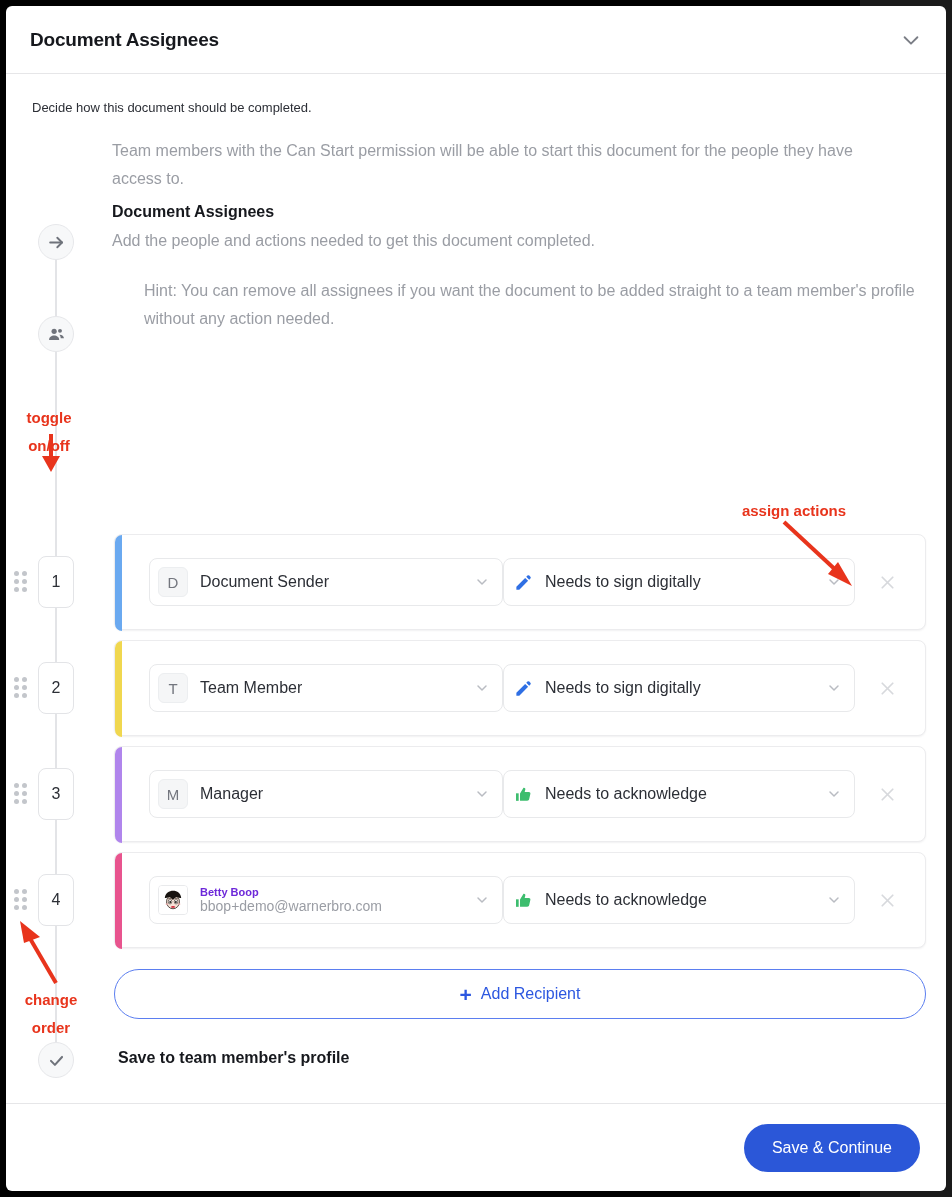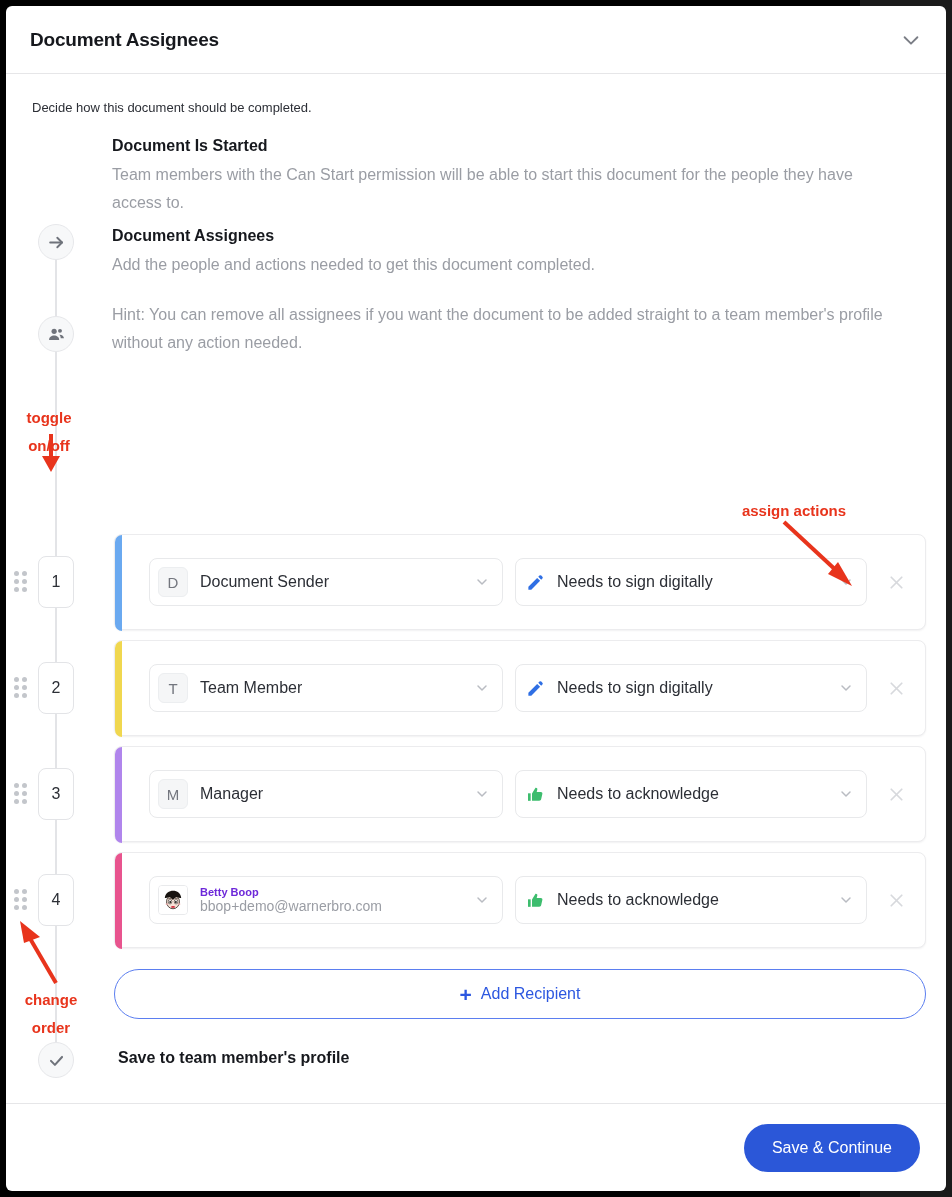--- a/index.html
+++ b/index.html
@@ -94,21 +94,21 @@
     color: #16181d;
     margin-bottom: 6px;
   }
   .sec-body {
     font-size: 16px;
     line-height: 28px;
     color: #9a9da4;
     max-width: 780px;
   }
   .sec-gap { height: 10px; }
-  .hint { margin-top: 22px; }
+  .hint { margin-top: 22px; margin-left: 32px; }
 
   
   .toggle-row {
     position: absolute;
     left: 32px;
     top: 385px;
     display: flex;
     align-items: center;
     z-index: 2;
   }
@@ -188,21 +188,21 @@
     height: 48px;
     background: #fff;
     border: 1px solid #e8e9eb;
     border-radius: 8px;
     display: flex;
     align-items: center;
     padding: 0 10px 0 8px;
     position: relative;
   }
   .sel-person { width: 354px; flex: 0 0 354px; }
-  .sel-action { width: 352px; flex: 0 0 352px; margin-left: 12px; }
+  .sel-action { width: 352px; flex: 0 0 352px; margin-left: 0; }
   .initial {
     width: 30px; height: 30px;
     border-radius: 6px;
     background: #f5f6f7;
     border: 1px solid #eceef0;
     display: flex; align-items: center; justify-content: center;
     font-size: 15px; color: #73767e;
     flex: 0 0 30px;
   }
   .avatar {
@@ -343,21 +343,20 @@
             <path d="M16.2 12.2c2.9 0 5.2 1.8 5.2 4.6h-4.1c0-1.8-.6-3.4-1.7-4.5z"></path>
           </svg>
       </div>
       <div class="node node-check">
         <svg viewBox="0 0 24 24" fill="none" stroke="currentColor" stroke-width="2.6" stroke-linecap="round" stroke-linejoin="round">
             <polyline points="5 12.5 10 17.5 19 7.5"></polyline>
           </svg>
       </div>
 
       <div class="content">
-        <div class="sec-title">Document Is Started</div>
         <div class="sec-body">Team members with the Can Start permission will be able to start this document for the people they have access to.</div>
         <div class="sec-gap"></div>
         <div class="sec-title">Document Assignees</div>
         <div class="sec-body">Add the people and actions needed to get this document completed.</div>
         <div class="sec-body hint">Hint: You can remove all assignees if you want the document to be added straight to a team member's profile without any action needed.</div>
       </div>
 
 
       <div class="rows">
 

